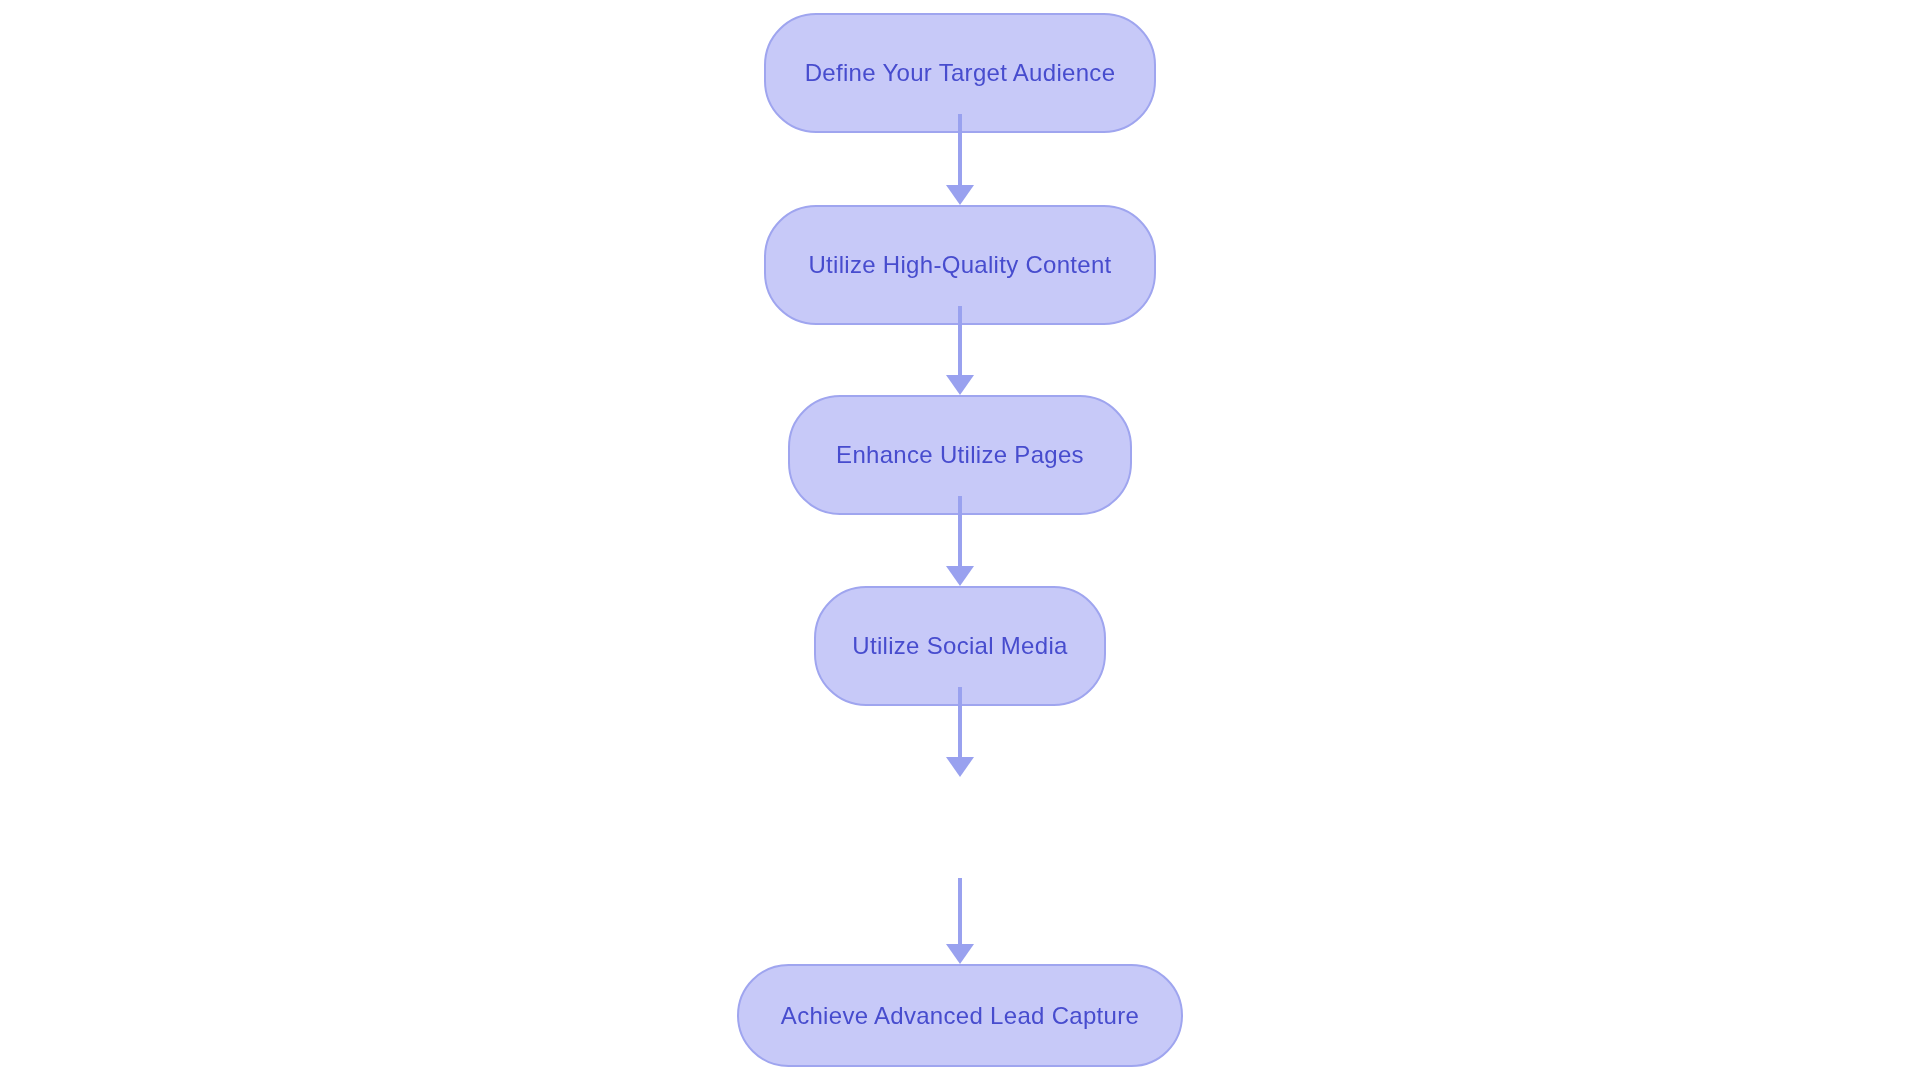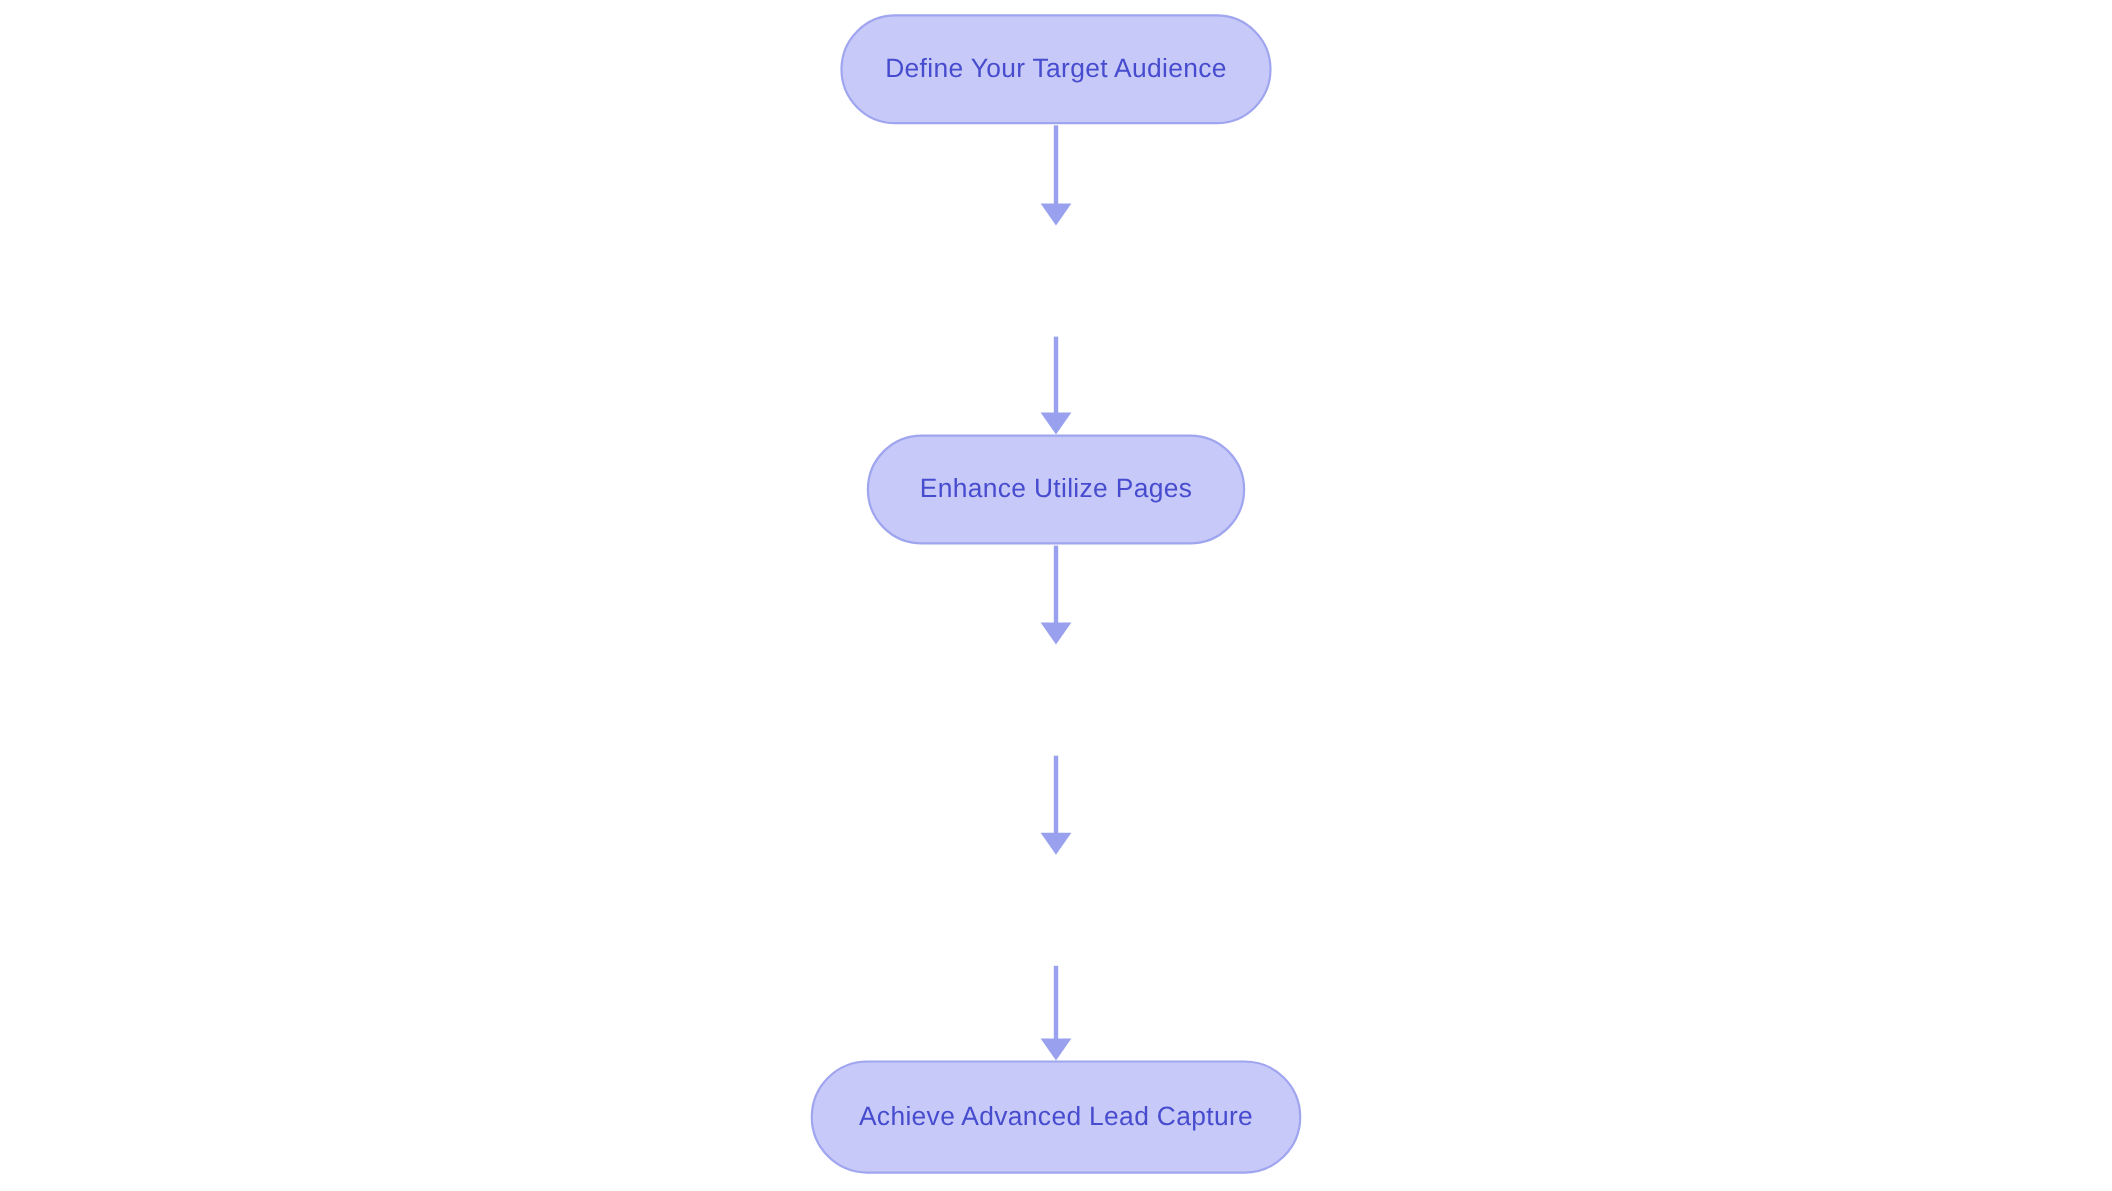--- a/index.html
+++ b/index.html
@@ -20,21 +20,21 @@
     width: 1920px;
     height: 1083px;
     background: var(--background);
     overflow: hidden;
     font-family: "Liberation Sans", sans-serif;
   }
   .node {
     position: absolute;
     left: 50%;
     transform: translateX(-50%);
-    height: 100px;
+    height: 120px;
     background: var(--node-fill);
     border: 2px solid var(--node-border);
     border-radius: 52px;
     display: flex;
     align-items: center;
     justify-content: center;
     color: var(--node-text);
     font-size: 24px;
     font-weight: 400;
     letter-spacing: 0.3px;
@@ -88,35 +88,41 @@
 
   <div class="node node-1">
     <span>Define Your Target Audience</span>
   </div>
 
   <div class="arrow arrow-1">
     <div class="arrow-line"></div>
     <div class="arrow-head"></div>
   </div>
 
+  <div class="node node-2">
+    <span>Utilize High-Quality Content</span>
+  </div>
 
   <div class="arrow arrow-2">
     <div class="arrow-line"></div>
     <div class="arrow-head"></div>
   </div>
 
   <div class="node node-3">
     <span>Enhance Utilize Pages</span>
   </div>
 
   <div class="arrow arrow-3">
     <div class="arrow-line"></div>
     <div class="arrow-head"></div>
   </div>
 
+  <div class="node node-4">
+    <span>Utilize Social Media</span>
+  </div>
 
   <div class="arrow arrow-4">
     <div class="arrow-line"></div>
     <div class="arrow-head"></div>
   </div>
 
 
   <div class="arrow arrow-5">
     <div class="arrow-line"></div>
     <div class="arrow-head"></div>

